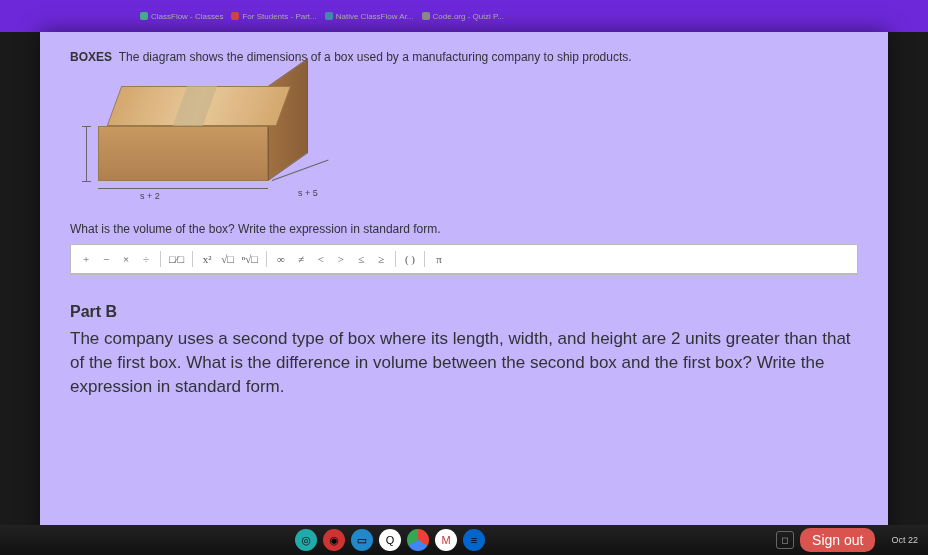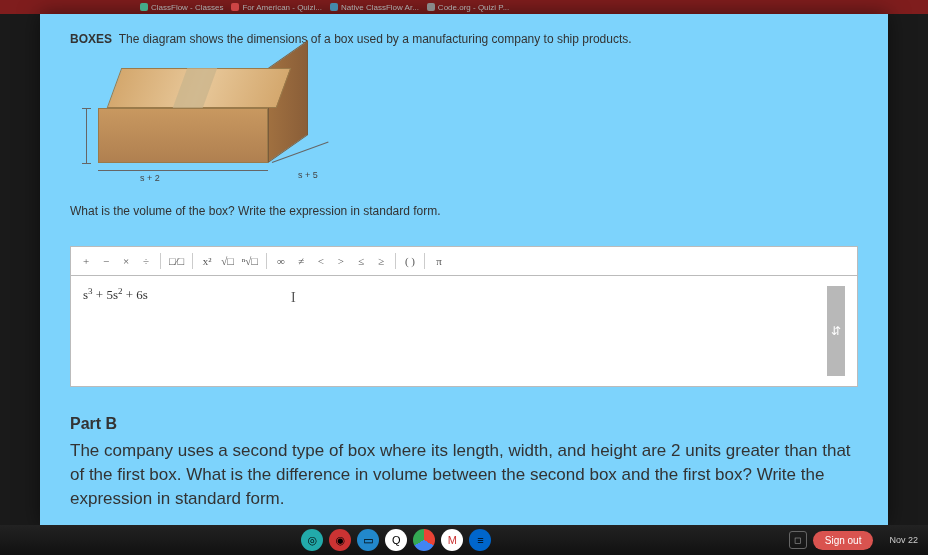--- a/index.html
+++ b/index.html
@@ -5,33 +5,33 @@
     * { box-sizing: border-box; margin: 0; padding: 0; }
     body {
       font-family: Arial, sans-serif;
       background: #1a1a1a;
       width: 928px;
       height: 555px;
       overflow: hidden;
       position: relative;
     }
     .browser-tabs {
-      height: 14px;
-      background: #7f1d1d;
+      height: 32px;
+      background: #6d28d9;
       display: flex;
       align-items: center;
       gap: 8px;
       padding: 0 140px;
       font-size: 8px;
       color: #aaa;
     }
     .tab { display: flex; align-items: center; gap: 3px; }
     .tab-icon { width: 8px; height: 8px; border-radius: 2px; }
     .page {
-      background: #7dd3fc;
+      background: #c4b5fd;
       margin: 0 40px;
       padding: 18px 30px 60px 30px;
       height: calc(100% - 14px - 30px);
       overflow: hidden;
       box-shadow: 0 0 20px rgba(0,0,0,0.5);
     }
     .problem-title {
       font-size: 12px;
       color: #333;
       margin-bottom: 14px;
@@ -82,21 +82,21 @@
     .dim-s2 { left: 60px; top: 113px; }
     .dim-s3 { left: 218px; top: 110px; }
     .dim-line-h { position: absolute; left: 6px; top: 48px; width: 1px; height: 55px; background: #666; }
     .dim-tick-h1, .dim-tick-h2 { position: absolute; left: 2px; width: 9px; height: 1px; background: #666; }
     .dim-tick-h1 { top: 48px; } .dim-tick-h2 { top: 103px; }
     .dim-line-w { position: absolute; left: 18px; top: 110px; width: 170px; height: 1px; background: #666; }
     .dim-line-d { position: absolute; left: 192px; top: 102px; width: 60px; height: 1px; background: #666; transform: rotate(-20deg); transform-origin: left; }
     .question {
       font-size: 12px;
       color: #333;
-      margin: 12px 0 28px 0;
+      margin: 12px 0 8px 0;
     }
     .math-editor {
       border: 1px solid #bbb;
       background: #fff;
     }
     .math-toolbar {
       display: flex;
       align-items: center;
       border-bottom: 1px solid #bbb;
       padding: 4px 6px;
@@ -174,21 +174,21 @@
     .tb-icon {
       width: 22px; height: 22px;
       border-radius: 50%;
       display: flex; align-items: center; justify-content: center;
       font-size: 11px;
       cursor: pointer;
     }
     .signout-btn {
       background: #d9534f;
       color: #fff;
-      font-size: 10px;
+      font-size: 14px;
       padding: 4px 12px;
       border-radius: 10px;
       cursor: pointer;
     }
     .clock {
       color: #ccc;
       font-size: 9px;
       margin-left: 10px;
     }
     .tray-icon {
@@ -203,21 +203,21 @@
 </head>
 <body>
 
 <div class="browser-tabs">
   <div class="tab">
     <span class="tab-icon" style="background:#4a8"></span>
     <span>ClassFlow - Classes</span>
   </div>
   <div class="tab">
     <span class="tab-icon" style="background:#c44"></span>
-    <span>For American - Quizi...</span>
+    <span>For Students - Part...</span>
   </div>
   <div class="tab">
     <span class="tab-icon" style="background:#48a"></span>
     <span>Native ClassFlow Ar...</span>
   </div>
   <div class="tab">
     <span class="tab-icon" style="background:#888"></span>
     <span>Code.org - Quizi P...</span>
   </div>
 </div>
@@ -262,25 +262,20 @@
       <span class="tool-btn">≠</span>
       <span class="tool-btn">&lt;</span>
       <span class="tool-btn">&gt;</span>
       <span class="tool-btn">≤</span>
       <span class="tool-btn">≥</span>
       <span class="tool-sep"></span>
       <span class="tool-btn">( )</span>
       <span class="tool-sep"></span>
       <span class="tool-btn">π</span>
     </div>
-    <div class="math-input-area">
-      <div class="math-content" id="answer-content">s<sup>3</sup> + 5s<sup>2</sup> + 6s</div>
-      <span class="cursor-I">I</span>
-      <div class="side-handle">⇵</div>
-    </div>
   </div>
 
   <div class="part-b">
     <div class="part-b-title">Part B</div>
     <div class="part-b-text">The company uses a second type of box where its length, width, and height are 2 units greater than that of the first box. What is the difference in volume between the second box and the first box? Write the expression in standard form.</div>
   </div>
 
 </div>
 
 <div class="taskbar">
@@ -288,14 +283,14 @@
     <div class="tb-icon" style="background:#2aa">◎</div>
     <div class="tb-icon" style="background:#c33">◉</div>
     <div class="tb-icon" style="background:#28c">▭</div>
     <div class="tb-icon" style="background:#fff">Q</div>
     <div class="tb-icon" style="background:conic-gradient(#ea4335 0 120deg,#4285f4 120deg 240deg,#34a853 240deg 360deg)"></div>
     <div class="tb-icon" style="background:#fff;color:#c33">M</div>
     <div class="tb-icon" style="background:#06c">≡</div>
   </div>
   <div class="tray-icon">◻</div>
   <div class="signout-btn">Sign out</div>
-  <div class="clock">Nov 22</div>
+  <div class="clock">Oct 22</div>
 </div>
 
 </body></html>

